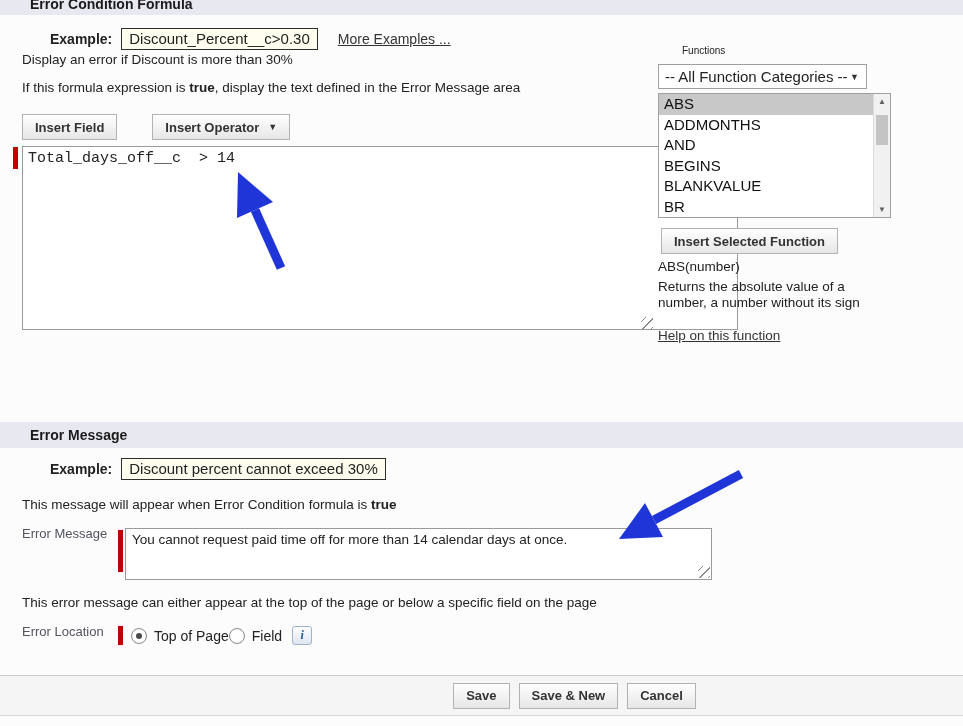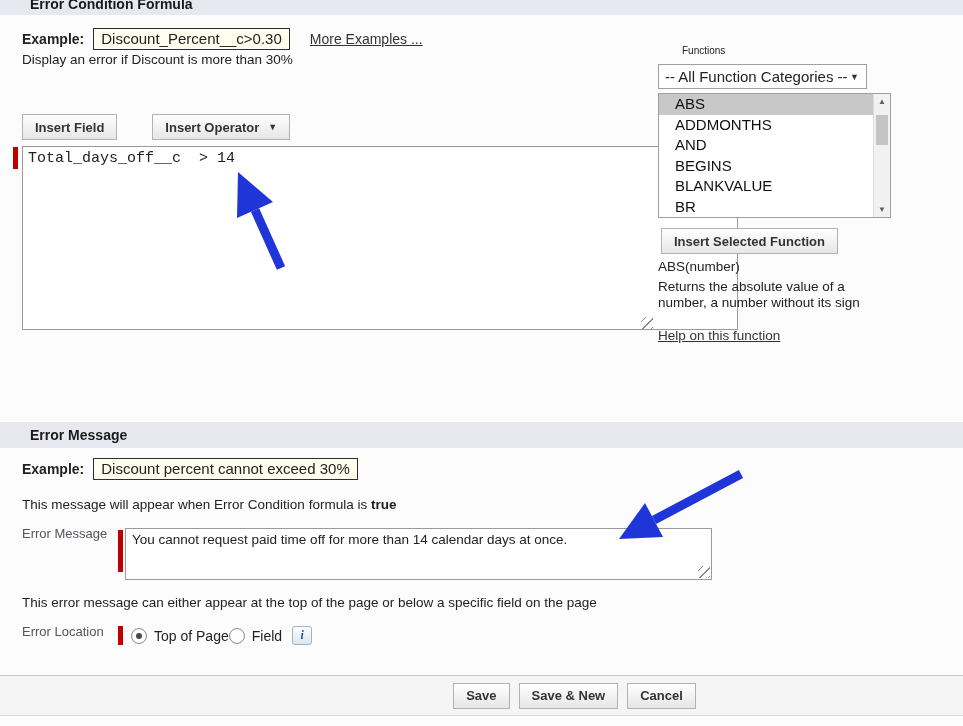--- a/index.html
+++ b/index.html
@@ -9,21 +9,21 @@
 
   
   .section-bar{position:absolute;left:0;width:963px;background:#e7e8f0;overflow:hidden;}
   .section-bar .bar-title{display:block;margin-left:30px;font-weight:bold;font-size:14px;color:#1a1a1a;}
   #bar-formula{top:0;height:15px;}
   #bar-formula .bar-title{margin-top:-4px;}
   #bar-message{top:422px;height:26px;}
   #bar-message .bar-title{margin-top:5px;}
 
   
-  .ex-row{position:absolute;display:flex;align-items:center;}
+  .ex-row{position:absolute;display:flex;align-items:center;margin-left:28px;}
   .ex-label{font-weight:bold;font-size:14px;}
   .ex-box{margin-left:9px;border:1px solid #2e2e2e;background:#fffdee;padding:1px 7px 2px 7px;
           font-size:15px;color:#222;white-space:nowrap;}
   .plain-link{color:#333;text-decoration:underline;font-size:13.5px;cursor:pointer;white-space:nowrap;}
   .note-text{position:absolute;font-size:13.5px;color:#222;white-space:nowrap;}
   .btn{display:inline-flex;align-items:center;justify-content:center;height:26px;padding:0 12px;
        background:linear-gradient(#ffffff,#e6e6e6);border:1px solid #b2b2b6;border-radius:0;
        font-weight:bold;font-size:13px;color:#333;cursor:pointer;white-space:nowrap;
        font-family:"Liberation Sans",sans-serif;}
   .req-bar{position:absolute;width:5px;background:#c00000;}
@@ -38,21 +38,21 @@
   #grip-message{left:698px;top:566px;}
 
   
   #fn-label{position:absolute;left:682px;top:45px;font-size:10px;}
   #fn-select{position:absolute;left:658px;top:64px;width:209px;height:25px;border:1px solid #a0a0a0;
              background:#fff;display:flex;align-items:center;box-sizing:border-box;cursor:pointer;}
   #fn-select .sel-text{margin-left:6px;font-size:15px;color:#222;}
   #fn-select .sel-arrow{position:absolute;right:7px;top:7px;font-size:9px;color:#333;}
   #fn-list{position:absolute;left:658px;top:93px;width:233px;height:125px;border:1px solid #a0a0a0;
            background:#fff;box-sizing:border-box;overflow:hidden;}
-  .fn-item{height:20.5px;line-height:20.5px;padding-left:16px;font-size:15px;color:#111;cursor:pointer;white-space:nowrap;}
+  .fn-item{height:20.5px;line-height:20.5px;padding-left:5px;font-size:15px;color:#111;cursor:pointer;white-space:nowrap;}
   .fn-item.selected{background:#c8c8c8;}
   #fn-scrollbar{position:absolute;right:0;top:0;width:16px;height:123px;background:#f1f1f1;border-left:1px solid #dcdcdc;}
   .sb-arrow{position:absolute;left:0;width:16px;height:15px;display:flex;align-items:center;justify-content:center;
             font-size:8px;color:#606060;cursor:pointer;}
   #sb-up{top:0;}
   #sb-down{bottom:0;}
   #sb-thumb{position:absolute;left:2px;top:21px;width:12px;height:30px;background:#c4c4c4;cursor:pointer;}
   #insert-fn-btn{position:absolute;left:661px;top:228px;}
   #fn-signature{position:absolute;left:658px;top:259px;font-size:13.5px;}
   #fn-desc{position:absolute;left:658px;top:279px;width:218px;font-size:13.5px;line-height:16px;color:#222;}
@@ -99,20 +99,23 @@
   </div>
 
   <div class="ex-row" id="formula-ex-row">
     <span class="ex-label">Example:</span>
     <span class="ex-box">Discount_Percent__c&gt;0.30</span>
     <a class="plain-link" id="more-examples">More Examples ...</a>
   </div>
 
   <div class="note-text" style="left:22px;top:52px;">Display an error if Discount is more than 30%</div>
 
+  <div class="note-text" style="left:22px;top:80px;">
+    <span>If this formula expression is </span><b>true</b><span>, display the text defined in the Error Message area</span>
+  </div>
 
   <div id="buttons-row">
     <button class="btn">
       <span>Insert Field</span>
     </button>
     <button class="btn" id="insert-operator-btn">
       <span>Insert Operator</span>
       <span class="op-arrow">▼</span>
     </button>
   </div>

